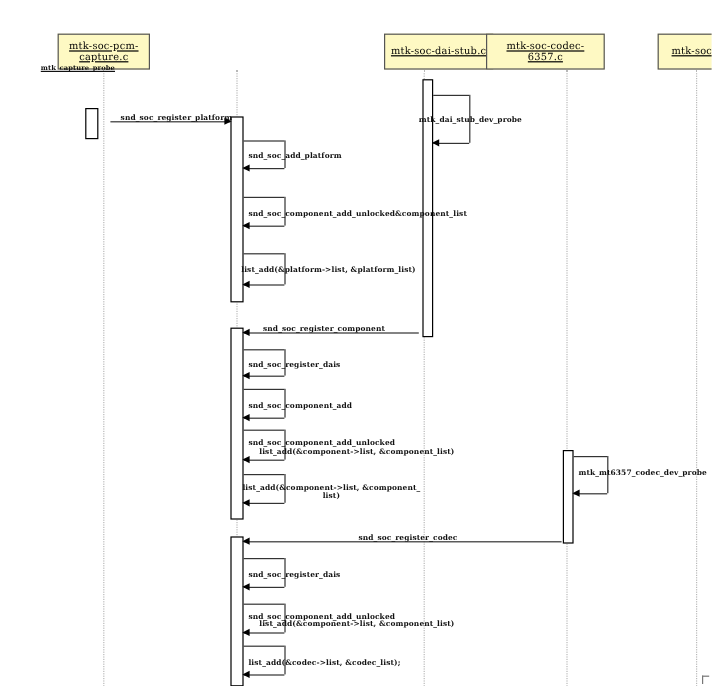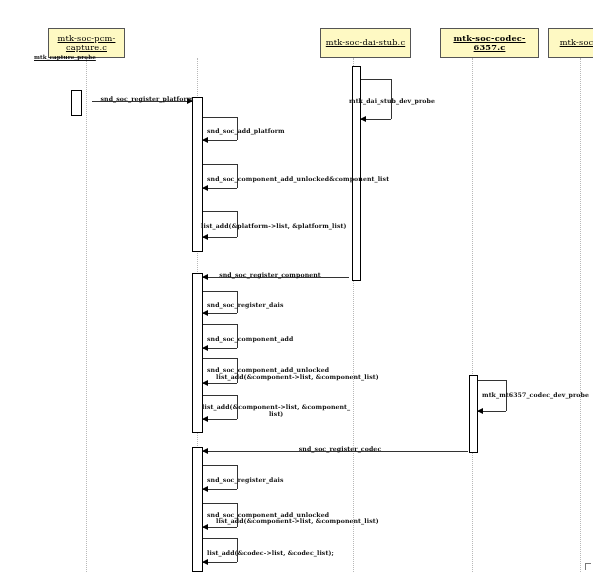--- a/index.html
+++ b/index.html
@@ -186,21 +186,21 @@
     <div class="hline" style="left: 478px; top: 411px; width: 28px;"></div>
     <div class="ah-left" style="left: 477px; top: 408px;"></div>
     <div class="mlabel" style="left: 482px; top: 392px;">mtk_mt6357_codec_dev_probe</div>
     <div class="pbox" style="left: 48px; top: 28px; width: 77px; height: 30px;">
       <span class="lbl">mtk-soc-pcm-
 capture.c</span>
     </div>
     <div class="pbox" style="left: 308px; top: 28px; width: 91px; height: 30px; margin-left: 12px;">
       <span class="lbl">mtk-soc-dai-stub.c</span>
     </div>
-    <div class="pbox" style="left: 440px; top: 28px; width: 99px; height: 30px; font-weight: bold;">
+    <div class="pbox" style="left: 405px; top: 28px; width: 99px; height: 30px;">
       <span class="lbl">mtk-soc-codec-6357.c</span>
     </div>
     <div class="pbox" style="left: 548px; top: 28px; width: 60px; height: 30px;">
       <span class="lbl">mtk-soc-</span>
     </div>
     <div class="mlabel tiny" style="left: 34px; top: 55px; text-decoration: underline;">mtk_capture_probe</div>
     <div class="stray" style="left: 585px; top: 563px;"></div>
   </div>
 
 </body></html>

